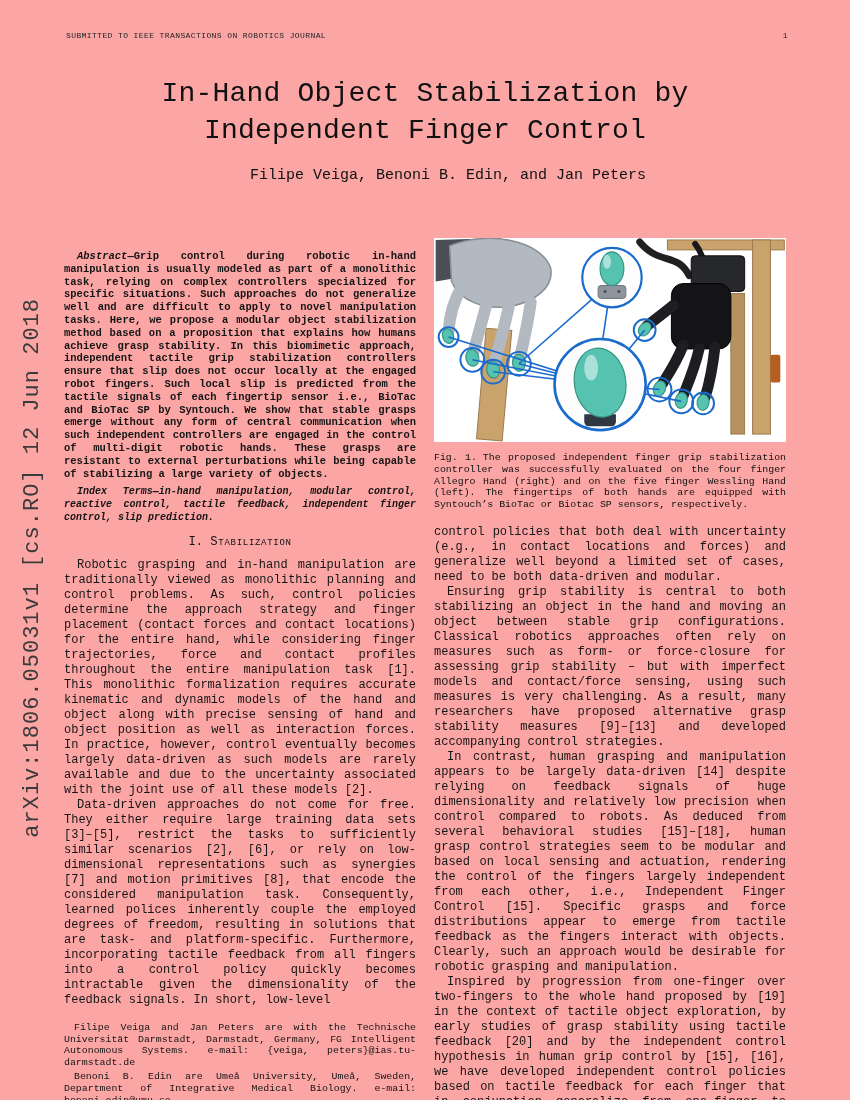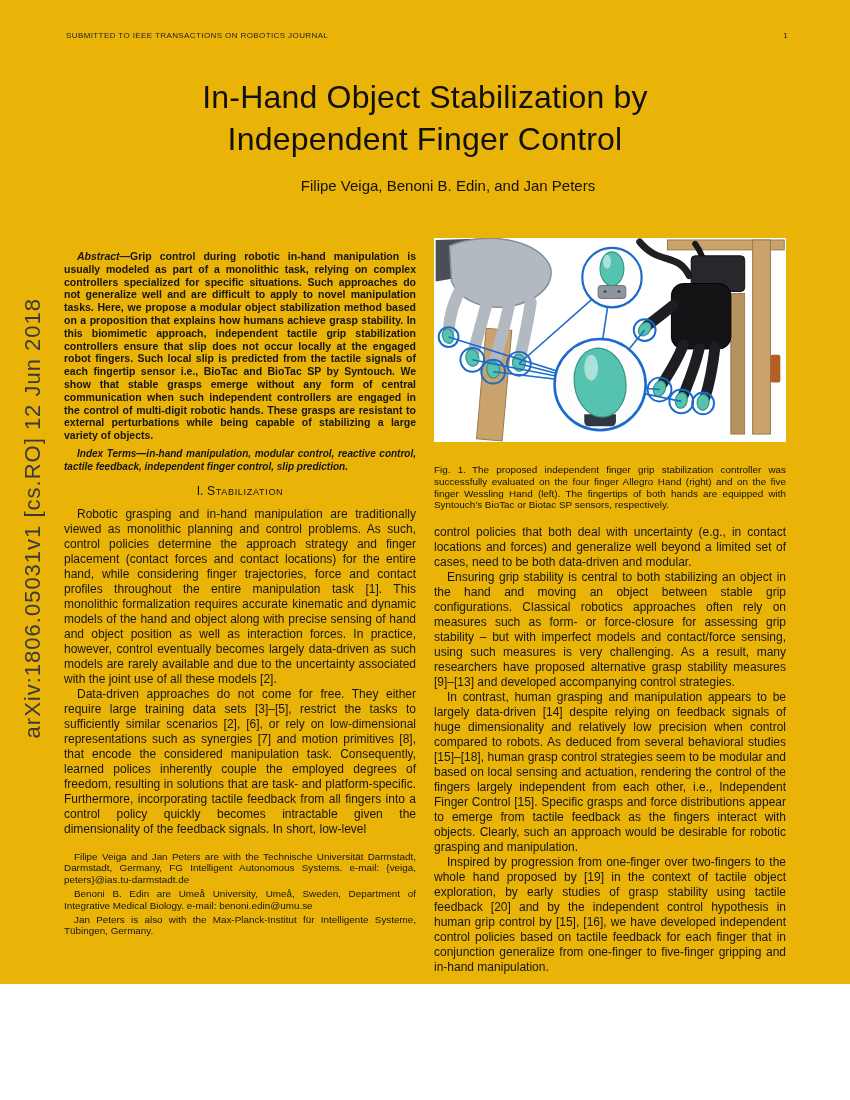--- a/index.html
+++ b/index.html
@@ -6,32 +6,32 @@
     --accent-blue:#1a6bcc;
     --sensor-teal:#56c3b1;
     --sensor-teal-dark:#379483;
     --wood:#c9a36b;
     --hand-silver:#b3b9c1;
     --hand-dark:#141417;
   }
   *{box-sizing:border-box;}
   html,body{margin:0;padding:0;background:#ffffff;}
   .page{
-    position:relative;width:850px;height:984px;margin:0 auto;
-    background:#eab308;color:#151515;overflow:hidden;
-    font-family:Liberation Sans, sans-serif;
+    position:relative;width:850px;height:1100px;margin:0 auto;
+    background:#fca5a5;color:#151515;overflow:hidden;
+    font-family:Liberation Mono, monospace;
   }
   .running-header{
     position:absolute;top:31px;left:66px;right:62px;
     display:flex;justify-content:space-between;align-items:baseline;
     font-size:8px;letter-spacing:0.4px;color:#222;
   }
   .title-block{position:absolute;top:76px;left:0;width:100%;text-align:center;}
   .paper-title{
-    font-size:32px;font-weight:400;margin:0;line-height:1.32;letter-spacing:0.2px;color:#111;
+    font-size:28px;font-weight:400;margin:0;line-height:1.32;letter-spacing:0.2px;color:#111;
   }
   .authors{margin-top:17px;font-size:15px;color:#111;margin-left:46px;}
   .arxiv-stamp{
     position:absolute;left:20px;top:298px;
     writing-mode:vertical-rl;transform:rotate(180deg);
     font-size:22px;letter-spacing:1px;color:#3a3a3a;white-space:nowrap;
   }
   .col{position:absolute;top:238px;width:352px;text-align:justify;}
   .col-left{left:64px;margin-top:12px;}
   .col-right{left:434px;}
@@ -51,21 +51,21 @@
   }
   .no-indent{text-indent:0;}
   .footnotes{margin-top:14px;}
   .footnote-p{
     font-size:9.9px;line-height:11.8px;margin:0 0 2px 0;text-indent:10px;text-align:justify;
   }
   .figure-block{margin:0 0 14px 0;padding:0;}
   .fig-image{width:352px;height:204px;position:relative;background:#ffffff;}
   .fig-image svg{display:block;width:100%;height:100%;}
   .fig-caption{
-    display:block;margin-top:22px;font-size:9.9px;line-height:11.8px;text-align:justify;color:#111;
+    display:block;margin-top:10px;font-size:9.9px;line-height:11.8px;text-align:justify;color:#111;
   }
   .cap-label{margin-right:6px;}
   
   .silver-finger{fill:none;stroke:var(--hand-silver);stroke-width:12;stroke-linecap:round;}
   .dark-finger{fill:none;stroke:#1d1e22;stroke-width:11;stroke-linecap:round;}
   .sensor{fill:var(--sensor-teal);stroke:var(--sensor-teal-dark);stroke-width:1.2;}
   .ann-ring{fill:none;stroke:var(--accent-blue);stroke-width:2;}
   .ann-line{stroke:var(--accent-blue);stroke-width:1.6;}
   .inset-bg{fill:#fdfdfd;stroke:var(--accent-blue);}
   .wood{fill:var(--wood);stroke:#9a7a4e;stroke-width:1;}

